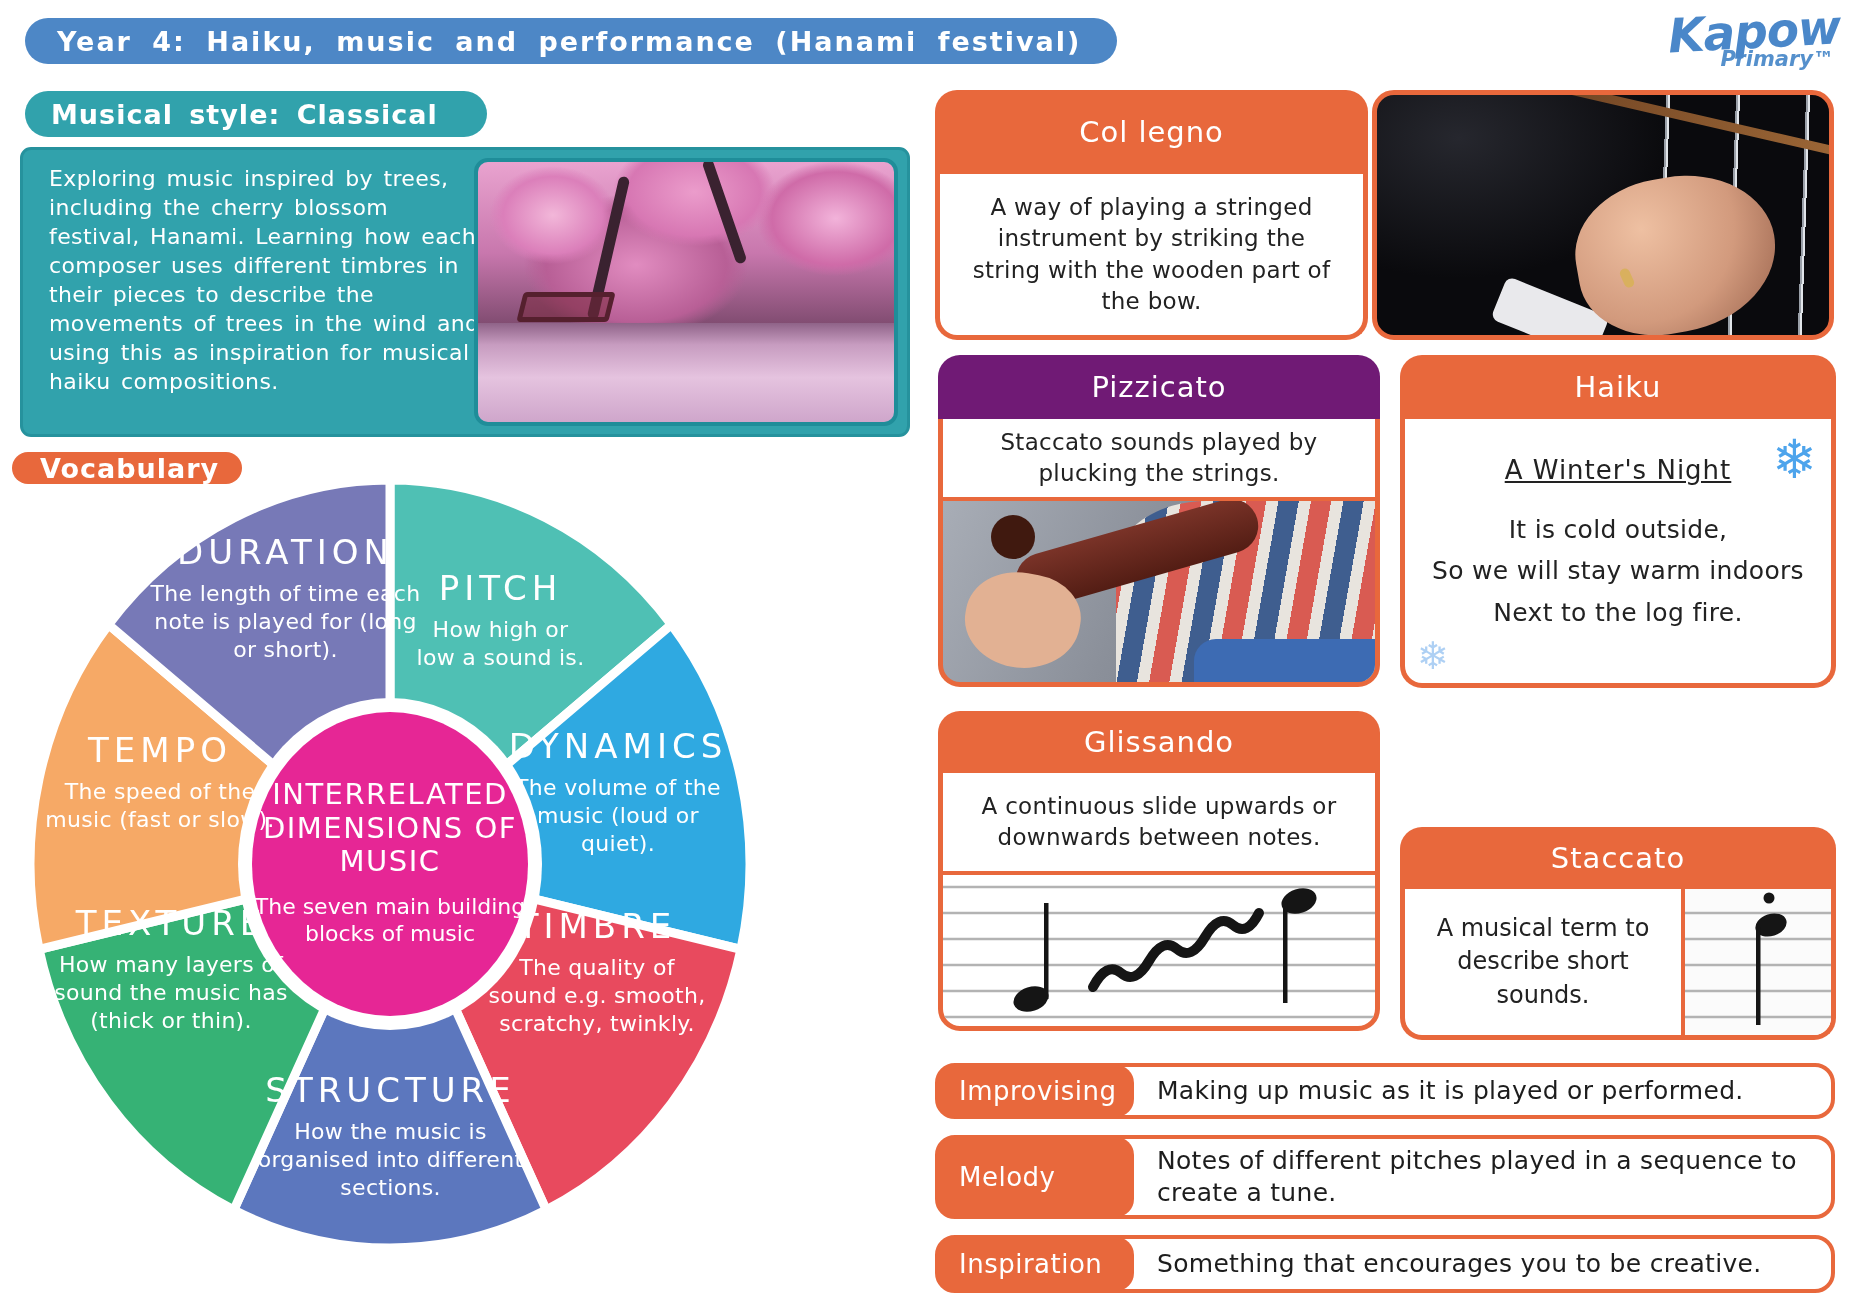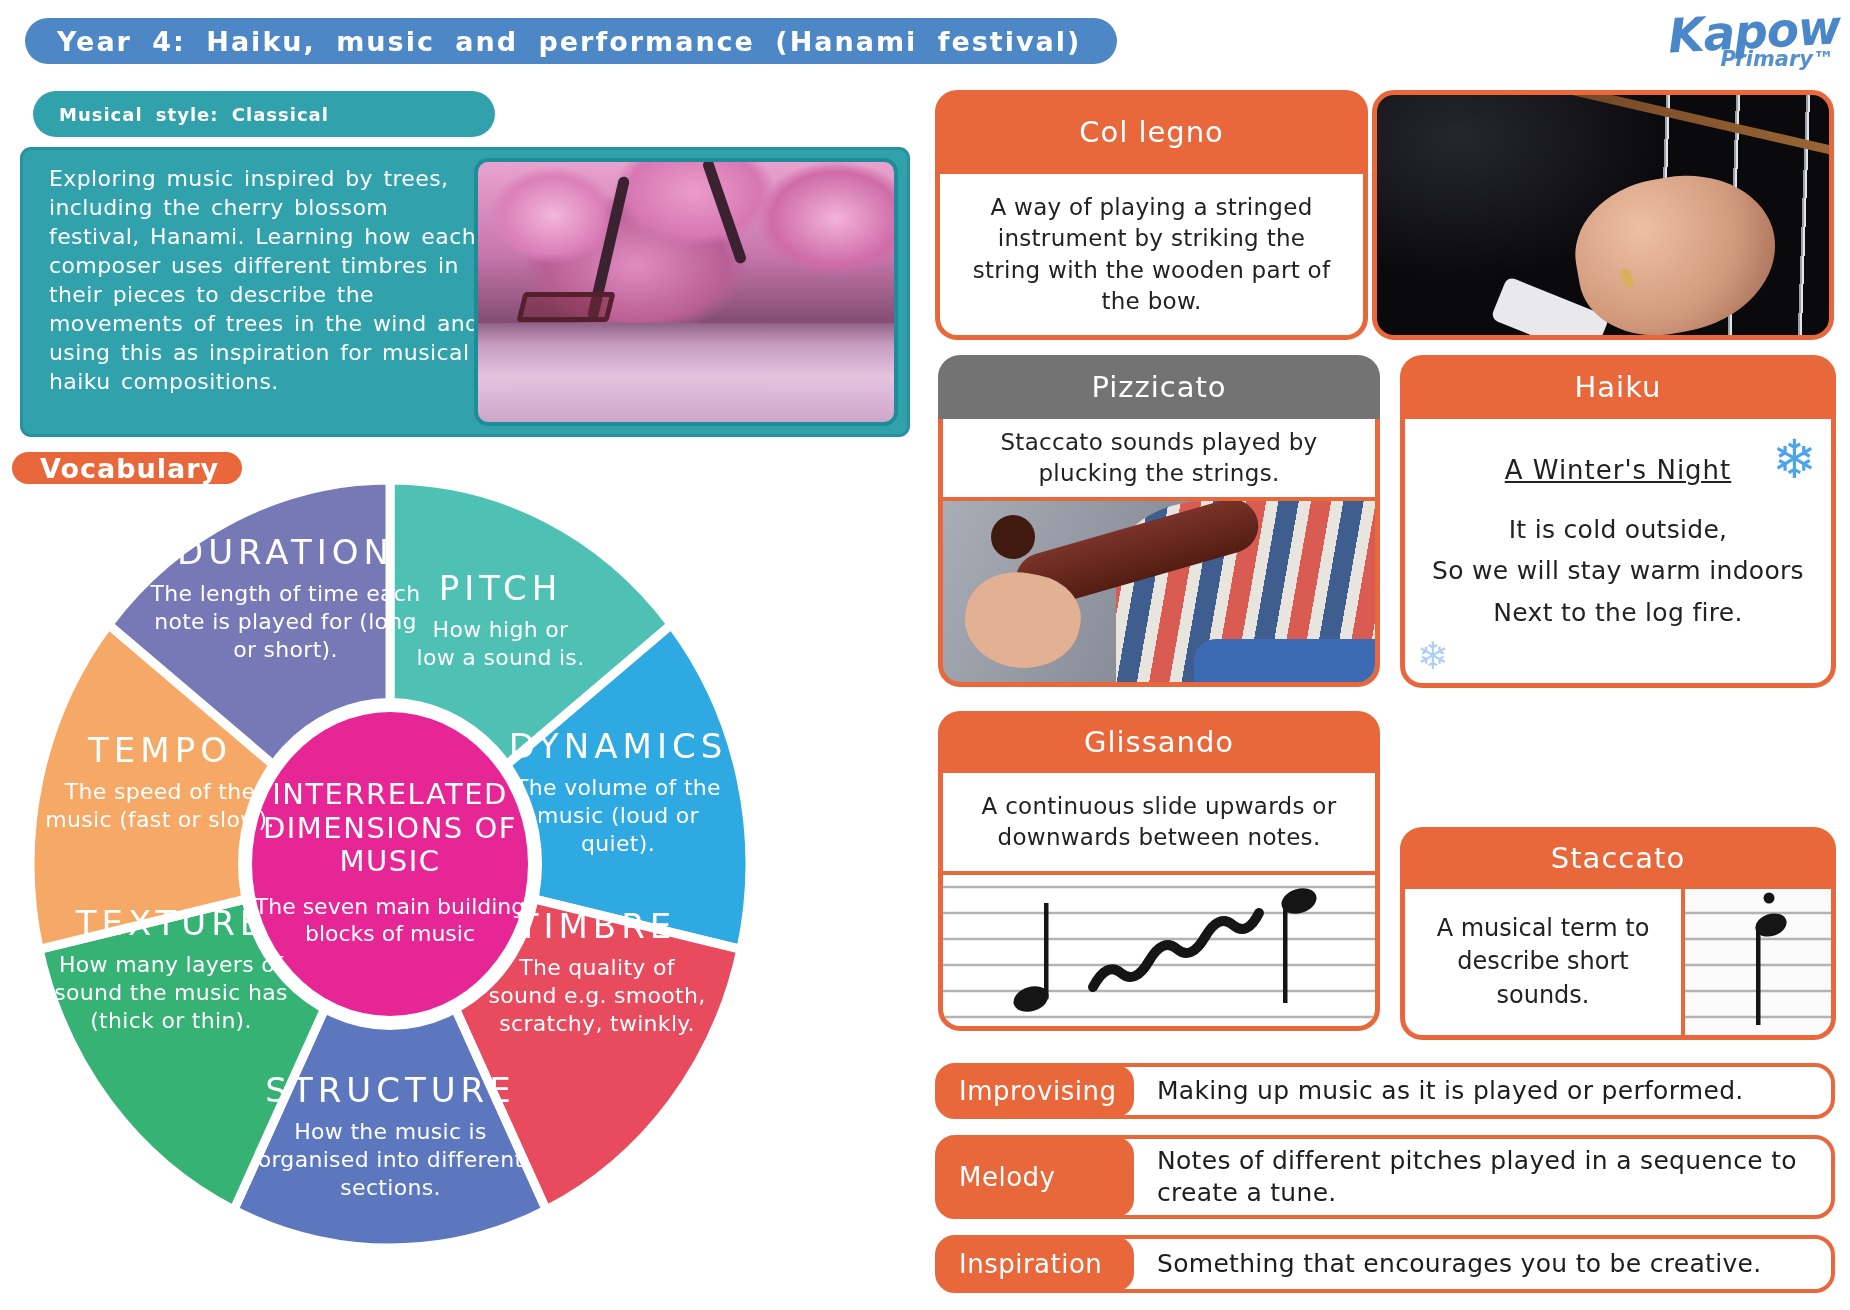--- a/index.html
+++ b/index.html
@@ -2,21 +2,21 @@
 <html><head>
 <meta charset="utf-8">
 <style>
   * { margin:0; padding:0; box-sizing:border-box; }
   body { background:#ffffff; font-family:"DejaVu Sans", sans-serif; }
   .poster { position:relative; width:1850px; height:1310px; background:#fff; overflow:hidden; }
 
   
   .pill { position:absolute; display:flex; align-items:center; color:#fff; border-radius:24px; font-weight:600; }
   .title-banner { left:25px; top:18px; width:1092px; height:46px; padding-left:32px; font-size:27px; letter-spacing:2px; word-spacing:9px; }
-  .style-banner { left:33px; top:91px; width:462px; height:46px; padding-left:26px; font-size:18px; letter-spacing:1px; word-spacing:6px; }
+  .style-banner { left:25px; top:91px; width:462px; height:46px; padding-left:26px; font-size:27px; letter-spacing:1px; word-spacing:6px; }
   .vocab-banner { left:12px; top:452px; width:230px; height:32px; padding-left:28px; font-size:27px; letter-spacing:1px; }
 
   
   .logo { position:absolute; left:1668px; top:4px; width:170px; text-align:center; }
   .logo-kapow { font-style:italic; font-weight:700; font-size:47px; color:#4a87c9; letter-spacing:-1px; transform:rotate(-3deg); }
   .logo-primary { font-style:italic; font-weight:600; font-size:21px; color:#5590cc; margin-top:-12px; text-align:right; padding-right:4px; }
 
   
   .intro-box { position:absolute; left:20px; top:147px; width:890px; height:290px; border-radius:11px; border:3px solid #26929d; }
   .intro-text { position:absolute; left:26px; top:14px; width:438px; color:#fff; font-size:22px; line-height:1.32; letter-spacing:0.4px; word-spacing:3px; }
@@ -193,21 +193,21 @@
   </div>
   <div class="cello-image">
     <div class="cello-strings"></div>
     <div class="cello-bow"></div>
     <div class="cello-cuff"></div>
     <div class="cello-hand"></div>
     <div class="cello-ring"></div>
   </div>
 
   <div class="vcard pizzicato-card">
-    <div class="card-header" style="background-color: #737373; text-align: right;">Pizzicato</div>
+    <div class="card-header" style="background-color: #701a75; text-align: right;">Pizzicato</div>
     <div class="card-white pizz-text">Staccato sounds played by plucking the strings.</div>
     <div class="pizz-image">
       <div class="pv-shirt"></div>
       <div class="pv-violin"></div>
       <div class="pv-scroll"></div>
       <div class="pv-hand"></div>
       <div class="pv-jeans"></div>
     </div>
   </div>
 

